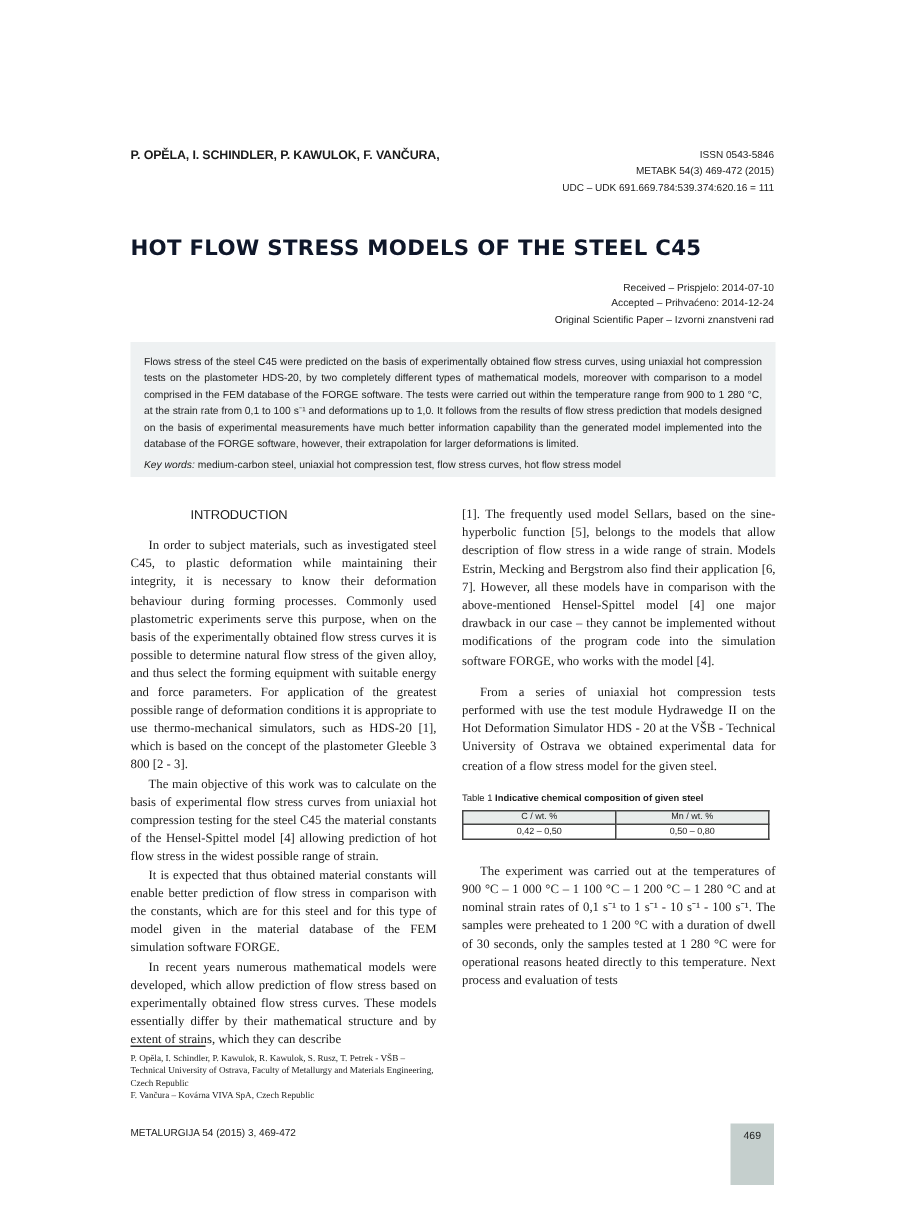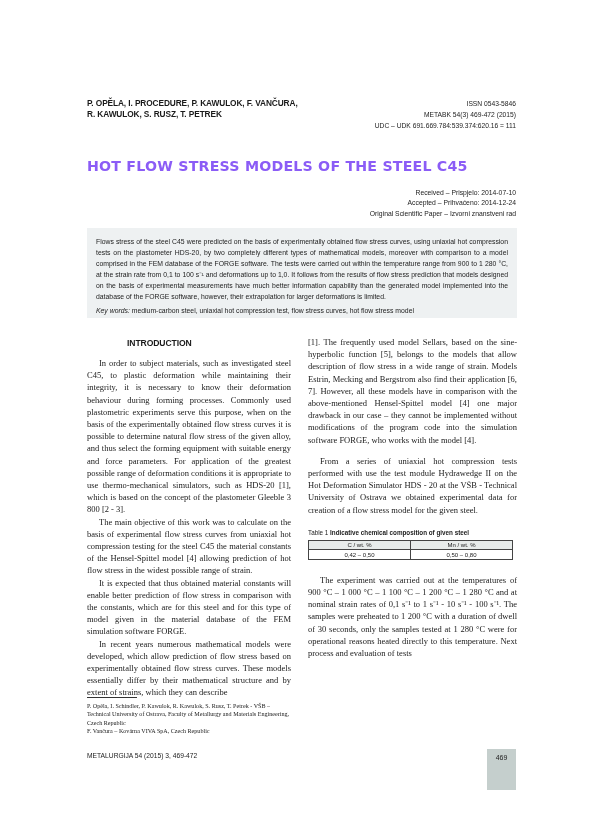--- a/index.html
+++ b/index.html
@@ -5,35 +5,35 @@
   * { margin: 0; padding: 0; box-sizing: border-box; }
   html, body { width: 600px; height: 818px; background: #ffffff; overflow: hidden; }
   body { position: relative; color: #1a1a1a; }
 
   #authors { position: absolute; left: 87px; top: 98px; width: 240px;
     font-family: "Liberation Sans", sans-serif; font-weight: bold; font-size: 8.3px; line-height: 11px; letter-spacing: -0.1px; }
   #meta { position: absolute; right: 84px; top: 98px; width: 240px; text-align: right;
     font-family: "Liberation Sans", sans-serif; font-size: 6.7px; line-height: 11.2px; color: #222; }
 
   #title { position: absolute; left: 87px; top: 158px; width: 420px;
-    font-family: "DejaVu Sans", sans-serif; font-weight: bold; font-size: 14.2px; letter-spacing: 0.2px; color: #8b5cf6; }
+    font-family: "DejaVu Sans", sans-serif; font-weight: bold; font-size: 14.2px; letter-spacing: 0.2px; color: #0f172a; }
 
   #received { position: absolute; right: 84px; top: 188px; width: 260px; text-align: right;
     font-family: "Liberation Sans", sans-serif; font-size: 6.8px; line-height: 10.4px; color: #222; }
 
   #abstract { position: absolute; left: 87px; top: 228px; width: 430px; height: 90px;
     background: #eef1f2; padding: 8px 9px 0 9px;
     font-family: "Liberation Sans", sans-serif; font-size: 6.85px; line-height: 11px; color: #222; text-align: justify; }
   #abstract p.kw { margin-top: 3px; }
   #abstract .kw-label { font-style: italic; }
 
   .col { position: absolute; top: 337px; font-family: "Liberation Serif", serif; font-size: 8.5px; line-height: 12.2px; text-align: justify; color: #1a1a1a; }
   #col-left { left: 87px; width: 204px; }
   #col-right { left: 308px; width: 209px; top: 336px; }
-  .heading { font-family: "Liberation Sans", sans-serif; font-weight: bold; font-size: 8.6px; line-height: 12px; margin-bottom: 8px; letter-spacing: -0.1px; padding-left: 40px; }
+  .heading { font-family: "Liberation Sans", sans-serif; font-weight: normal; font-size: 8.6px; line-height: 12px; margin-bottom: 8px; letter-spacing: -0.1px; padding-left: 40px; }
   .col p { text-indent: 12px; }
   .col p.noindent { text-indent: 0; }
   .col .gap { height: 9px; }
 
   #table-caption { font-family: "Liberation Sans", sans-serif; font-size: 6.3px; line-height: 9px; margin: 12px 0 3px 0; text-indent: 0; }
   #table-caption b { font-weight: bold; }
   table.comp { width: 205px; border-collapse: collapse; font-family: "Liberation Sans", sans-serif; font-size: 6px; }
   table.comp td, table.comp th { border: 0.8px solid #444; text-align: center; height: 9.5px; line-height: 8px; font-weight: normal; }
   table.comp th { background: #e8eceb; }
 
@@ -44,22 +44,21 @@
   #footer-journal { position: absolute; left: 87px; top: 752px;
     font-family: "Liberation Sans", sans-serif; font-size: 6.7px; color: #222; }
   #page-box { position: absolute; left: 487px; top: 749px; width: 29px; height: 41px; background: #c5cfcd; }
   #page-num { display: block; text-align: center; padding-top: 5px;
     font-family: "Liberation Sans", sans-serif; font-size: 7px; color: #222; }
 </style>
 </head>
 <body>
 
 <div id="authors">
-  <div>P. OPĚLA, I. PROCEDURE, P. KAWULOK, F. VANČURA,</div>
-  <div>R. KAWULOK, S. RUSZ, T. PETREK</div>
+  <div>P. OPĚLA, I. SCHINDLER, P. KAWULOK, F. VANČURA,</div>
 </div>
 
 <div id="meta">
   <div>ISSN 0543-5846</div>
   <div>METABK 54(3) 469-472 (2015)</div>
   <div>UDC – UDK 691.669.784:539.374:620.16 = 111</div>
 </div>
 
 <h1 id="title">HOT FLOW STRESS MODELS OF THE STEEL C45</h1>
 

